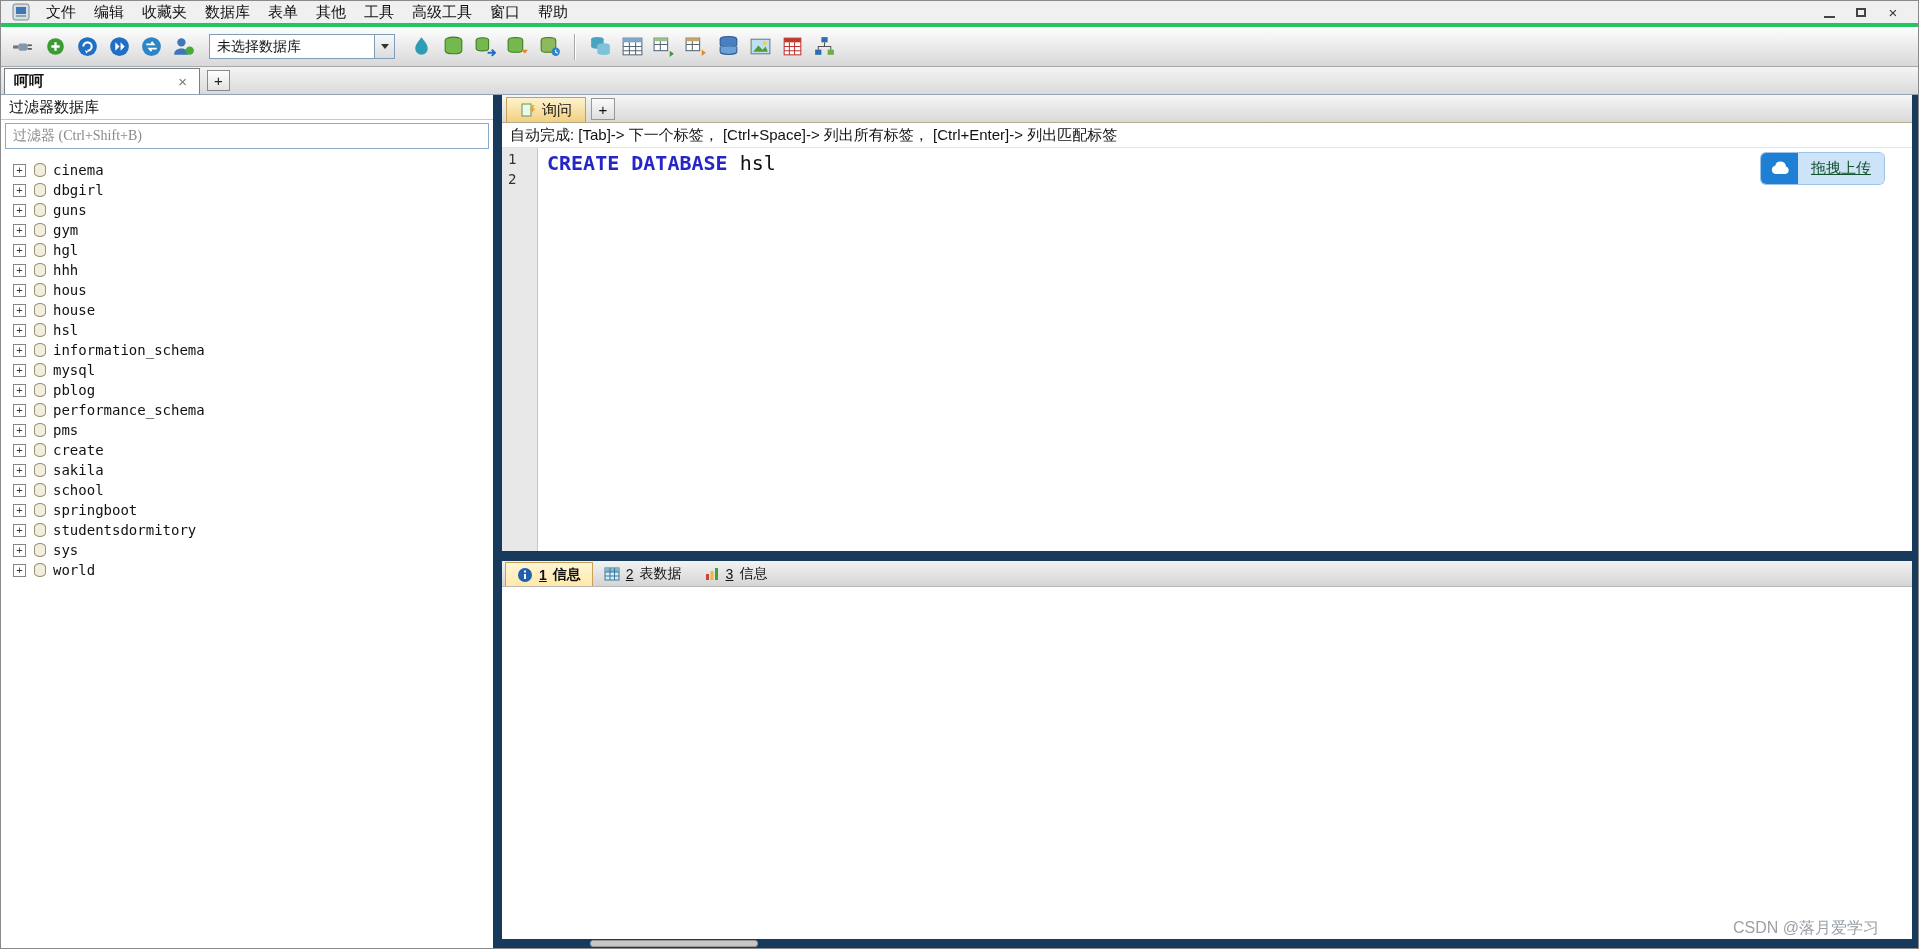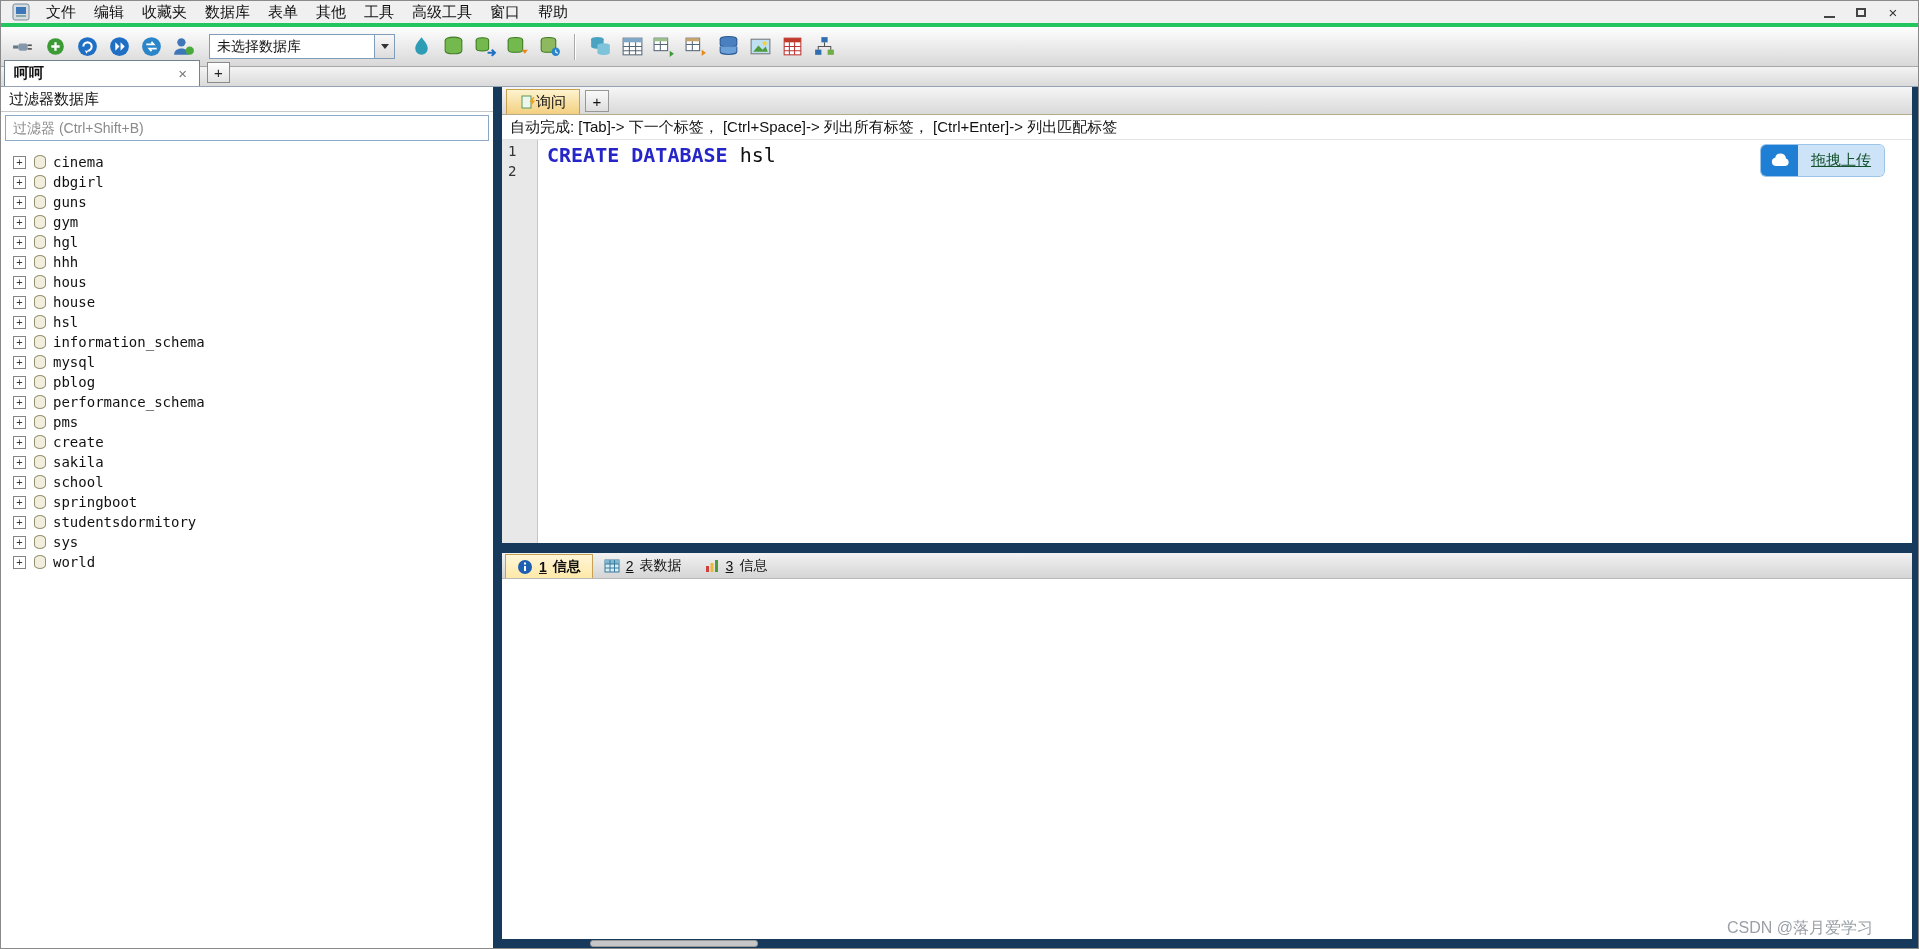--- a/index.html
+++ b/index.html
@@ -20,43 +20,43 @@
   .toolbar{height:40px;background:linear-gradient(#fefefe,#d8d8d8);display:flex;align-items:center;padding:0 6px;border-bottom:1px solid #a8a8a8}
   .ticon{width:32px;height:30px;display:flex;align-items:center;justify-content:center;border-radius:3px;flex:none}
   .ticon svg{width:25px;height:25px}
   .tsep{width:1px;height:26px;background:#a8a8a8;margin:0 9px;box-shadow:1px 0 0 #fff;flex:none}
   .db-select{width:186px;height:25px;background:#fff;border:1px solid #7f9db9;display:flex;align-items:center;margin:0 10px;font-size:14px;flex:none;cursor:default}
   .db-select .val{flex:1;padding:0 7px;white-space:nowrap;overflow:hidden}
   .arrowbox{width:20px;align-self:stretch;background:linear-gradient(#f8f8f8,#dcdcdc);border-left:1px solid #7f9db9;display:flex;align-items:center;justify-content:center}
   .tri-down{width:0;height:0;border-left:4px solid transparent;border-right:4px solid transparent;border-top:5px solid #333}
 
   
-  .conn-tabbar{height:20px;background:linear-gradient(#f4f4f4,#dadada);display:flex;align-items:flex-end;padding:15px 3px 0;border-bottom:1px solid #93a3b3}
+  .conn-tabbar{height:28px;background:linear-gradient(#f4f4f4,#dadada);display:flex;align-items:flex-end;padding:15px 3px 0;border-bottom:1px solid #93a3b3}
   .conn-tab{height:26px;min-width:196px;background:#fff;border:1px solid #72828f;border-bottom:none;display:flex;align-items:center;padding:0 9px;font-weight:bold;font-size:15px}
   .conn-tab .close{margin-left:auto;color:#777;font-weight:normal;padding:0 3px;font-size:15px}
   .newtab-btn{width:23px;height:21px;border:1px solid #8a8a8a;background:linear-gradient(#fff,#e2e2e2);display:flex;align-items:center;justify-content:center;margin:0 0 3px 7px;font-size:15px;color:#222}
 
   
   .main{flex:1;display:flex;background:#17395c;position:relative;min-height:0}
   .left-panel{width:492px;background:#fff;display:flex;flex-direction:column;flex:none}
   .filter-header{height:25px;display:flex;align-items:center;padding:0 8px;background:#fff;border-bottom:1px solid #c8c8c8}
-  .filter-input{margin:3px 4px;height:26px;border:1px solid #8aa8c8;padding:0 7px;font-size:14px;font-family:Liberation Sans, sans-serif;color:#c2410c}
+  .filter-input{margin:3px 4px;height:26px;border:1px solid #8aa8c8;padding:0 7px;font-size:14px;font-family:Liberation Serif, serif;color:#c2410c}
   .filter-input::placeholder{color:#8a8a8a}
   .tree{flex:1;overflow:hidden;padding-top:8px;font-family:"DejaVu Sans Mono","Liberation Mono",monospace;font-size:14px}
   .trow{height:20px;display:flex;align-items:center;padding-left:12px;white-space:nowrap;cursor:default}
   .trow.root{padding-left:7px;margin-bottom:2px}
   .texp{width:13px;height:13px;border:1px solid #848484;background:#fff;font-size:11px;line-height:11px;text-align:center;color:#333;margin-right:8px;flex:none;font-family:"Liberation Sans",sans-serif}
   .tdb{width:12px;height:14px;background:#f2eedd;border:1px solid #96916f;border-radius:6px/4px;margin-right:7px;flex:none}
   .tsrv{width:16px;height:13px;border:2px solid #5c6f80;background:#cfe0ee;margin-right:6px;flex:none}
   .root .tlabel{background:#2f63b5;color:#fff;padding:1px 4px;font-weight:bold}
 
   
   .right-panel{flex:1;margin:0 6px 9px 9px;display:flex;flex-direction:column;background:#fff;min-width:0}
   .query-tabbar{height:28px;background:linear-gradient(#f6f6f6,#d9d9d9);display:flex;align-items:flex-end;padding:2px 4px 0;border-bottom:1px solid #b5ac8c}
-  .query-tab{height:25px;display:flex;align-items:center;padding:0 13px;background:linear-gradient(#fdf3cf,#f3cf7f);border:1px solid #c8a050;border-bottom:none;font-size:15px}
+  .query-tab{height:25px;display:flex;align-items:center;gap:6px;padding:0 13px;background:linear-gradient(#fdf3cf,#f3cf7f);border:1px solid #c8a050;border-bottom:none;font-size:15px}
   .query-tab svg{width:16px;height:16px}
   .query-newtab{width:24px;height:22px;background:linear-gradient(#fafafa,#dedede);border:1px solid #979797;display:flex;align-items:center;justify-content:center;margin:0 0 2px 5px;font-size:15px}
   .hint-bar{height:25px;display:flex;align-items:center;padding:0 8px;background:#fff;border-bottom:1px solid #e4e4e4;font-size:15px;white-space:pre}
   .editor{height:403px;display:flex;position:relative;background:#fff}
   .gutter{width:36px;background:#e8e8e8;border-right:1px solid #c6c6c6;padding:3px 0;font-family:"DejaVu Sans Mono","Liberation Mono",monospace;font-size:14px;color:#333;flex:none}
   .gutter div{height:20px;padding-left:6px}
   .code{flex:1;padding:3px 0;font-family:"DejaVu Sans Mono","Liberation Mono",monospace;font-size:20px;cursor:text}
   .codeline{height:20px;padding-left:9px;white-space:pre}
   .kw{color:#2626c8;font-weight:bold}
   .upload-btn{position:absolute;top:5px;right:28px;height:31px;display:flex;align-items:stretch;border-radius:5px;overflow:hidden;box-shadow:0 0 0 1px #9cc3e8;cursor:pointer}
@@ -69,21 +69,21 @@
   .results-tabbar{height:26px;background:linear-gradient(#f2f2f2,#d5d5d5);display:flex;align-items:flex-end;padding:1px 3px 0;border-bottom:1px solid #b8b8b8}
   .rtab{height:24px;display:flex;align-items:center;gap:6px;padding:0 11px;font-size:14px;cursor:default}
   .rtab svg{width:16px;height:16px}
   .rtab.active{background:linear-gradient(#fff6d8,#ffe9a8);border:1px solid #c8a050;border-bottom:none;font-weight:bold}
   .rtab .num{text-decoration:underline}
   .results-content{flex:1;background:#fffef5;padding:10px 13px;font-family:"DejaVu Sans Mono","Liberation Mono",monospace;font-size:15px;white-space:pre;overflow:hidden}
   .msg{line-height:20px}
   .gap{margin-top:19px}
 
   .hscroll-thumb{position:absolute;left:589px;bottom:1px;width:168px;height:7px;background:#c6c6c6;border:1px solid #989898;border-radius:3px}
-  .watermark{position:absolute;right:46px;bottom:10px;color:#9aa0a6;font-size:16px;font-family:"Liberation Sans",sans-serif}
+  .watermark{position:absolute;right:40px;bottom:10px;color:#9aa0a6;font-size:16px;font-family:"Liberation Sans",sans-serif}
 </style>
 </head>
 <body>
 
 <div class="window">
 
   <div class="menubar">
     <svg class="appicon" viewBox="0 0 18 18">
         <rect x="1" y="1" width="16" height="16" rx="2" fill="#d8dde2" stroke="#7a8a99"></rect>
         <rect x="4" y="4" width="10" height="7" fill="#3d77b8"></rect>

